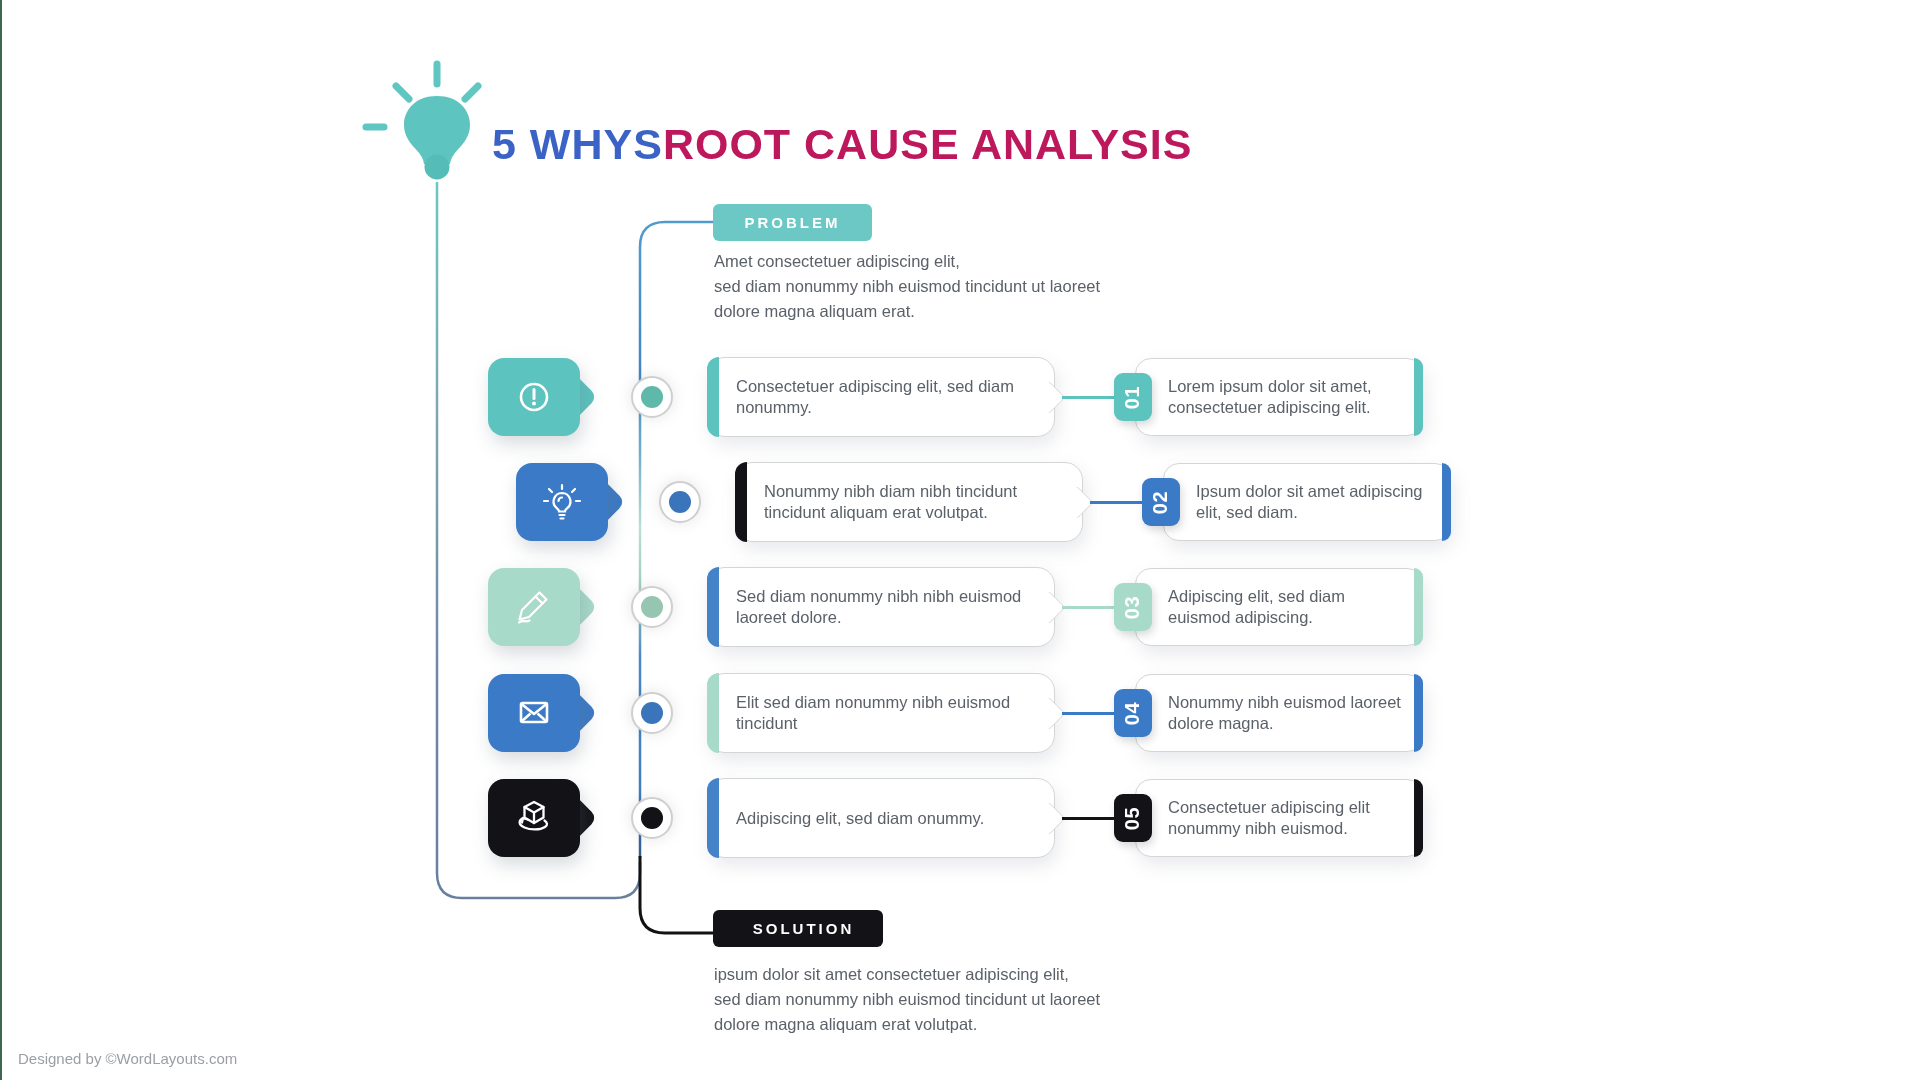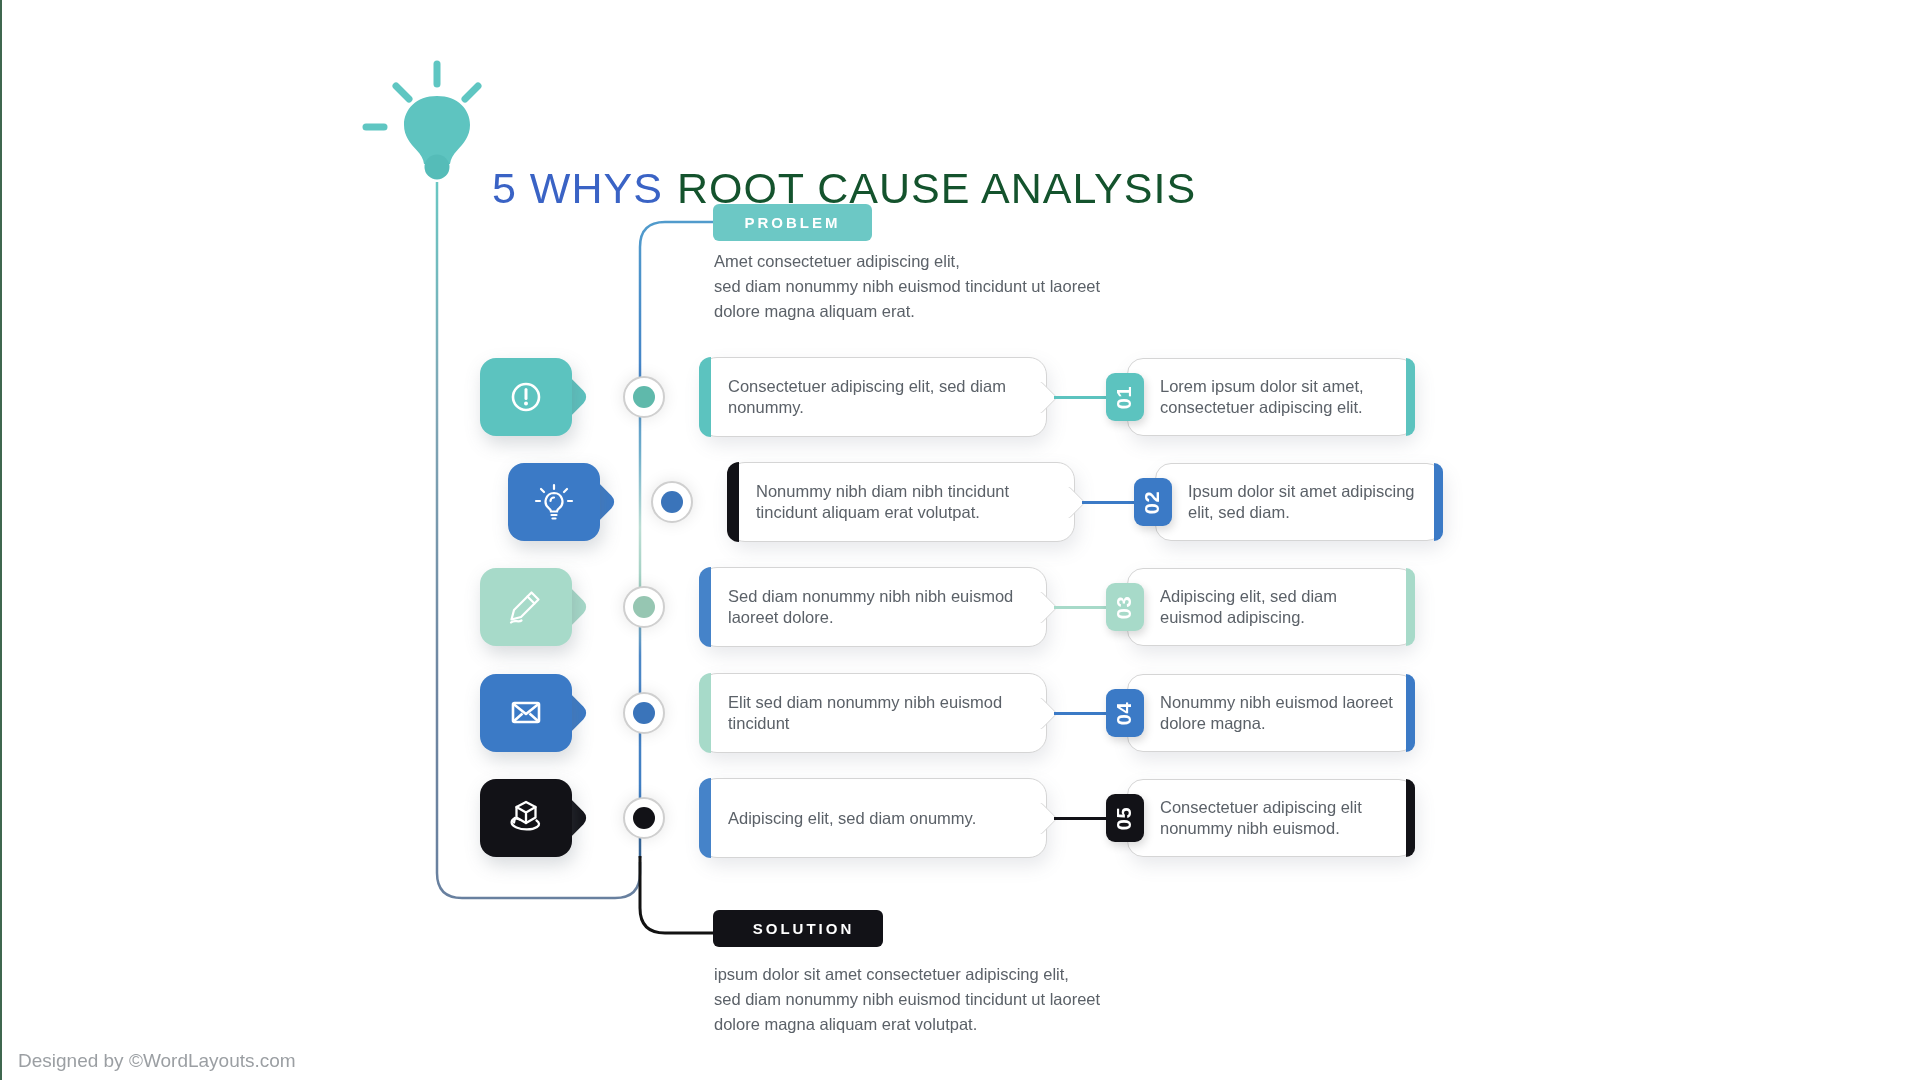--- a/index.html
+++ b/index.html
@@ -3,38 +3,38 @@
 <meta charset="utf-8">
 <style>
   html,body{margin:0;padding:0;background:#fff;}
   .page{position:relative;width:1920px;height:1080px;background:#fff;overflow:hidden;
         font-family:"Liberation Sans",sans-serif;}
   .edge-line{position:absolute;left:0;top:0;bottom:0;width:2px;background:#3F674F;z-index:5;}
 
   svg.wires{position:absolute;left:0;top:0;width:1920px;height:1080px;z-index:1;}
 
   
-  .title{position:absolute;left:492px;top:120px;z-index:2;display:flex;gap:14px;
-         font-size:43px;font-weight:400;letter-spacing:1px;white-space:nowrap;margin-top:44px;}
+  .title{position:absolute;left:492px;top:120px;z-index:2;display:flex;
+         font-size:43px;font-weight:700;letter-spacing:1px;white-space:nowrap;}
   .title .t1{color:#3A63C5;}
   .title .t2{color:#74C8C6;}
 
   
   .stage-label{position:absolute;width:159px;height:37px;border-radius:6px;z-index:2;
          display:flex;align-items:center;justify-content:center;color:#fff;
          font-size:15px;font-weight:700;letter-spacing:3px;}
   .problem-label{left:713px;top:204px;}
   .solution-label{left:713px;top:910px;}
   .stage-text{position:absolute;margin:0;z-index:2;color:#5B6168;font-size:16.5px;
          line-height:25px;white-space:pre-line;}
   .problem-text{left:714px;top:249px;}
   .solution-text{left:714px;top:962px;}
 
   
-  .row{position:absolute;left:4px;width:1744px;height:80px;z-index:2;}
+  .row{position:absolute;left:12px;width:1744px;height:80px;z-index:2;}
   .row-1{top:357px;} .row-2{top:462px;margin-left:28px;} .row-3{top:567px;} .row-4{top:673px;} .row-5{top:778px;}
 
   .icon-box{position:absolute;left:476px;top:1px;width:92px;height:78px;border-radius:16px;
          background:var(--icon-box);box-shadow:3px 8px 18px rgba(100,110,125,.25);
          display:flex;align-items:center;justify-content:center;}
   .icon-box::after{content:"";position:absolute;top:50%;right:-10px;width:38px;height:38px;
          margin-top:-19px;background:var(--icon-box);border-radius:9px;transform:rotate(45deg);z-index:-1;}
   .icon-box svg{position:relative;z-index:1;}
 
   .node{position:absolute;left:619px;top:19px;width:42px;height:42px;border-radius:50%;
@@ -61,21 +61,21 @@
          z-index:3;box-shadow:2px 4px 9px rgba(0,0,0,.15);}
   .badge span{transform:rotate(-90deg);color:#fff;font-weight:700;font-size:20px;letter-spacing:.5px;}
 
   .answer-box{position:absolute;left:1123px;top:1px;width:288px;height:78px;background:#fff;
          border:1.5px solid #D5D5D5;border-radius:16px;box-sizing:border-box;
          box-shadow:3px 8px 18px rgba(100,110,125,.15);}
   .answer-box .accent{position:absolute;right:-1px;top:-1px;bottom:-1px;width:9px;
          background:var(--right-accent);border-radius:0 16px 16px 0;}
   .answer-box p{left:32px;right:14px;}
 
-  .credit{position:absolute;left:18px;top:1050px;z-index:2;color:#9B9FA3;font-size:19px;}
+  .credit{position:absolute;left:18px;top:1050px;z-index:2;color:#9B9FA3;font-size:15px;}
 </style>
 </head>
 <body>
 
 <div class="page">
   <div class="edge-line" style="background: rgb(63, 103, 79);"></div>
 
   <svg class="wires">
     <defs>
       <linearGradient id="gStem" gradientUnits="userSpaceOnUse" x1="0" y1="182" x2="0" y2="900">
@@ -110,21 +110,21 @@
         <path d="M366,127 H384"></path>
       </g>
       <path d="M437,96 c-21,0 -33,13.5 -33,29 c0,11 6.5,18.5 12.5,25 c4.5,5 7,9 7.5,14 l26,0
                c0.5,-5 3,-9 7.5,-14 c6,-6.5 12.5,-14 12.5,-25 c0,-15.5 -12,-29 -33,-29 z" fill="#5EC4C0"></path>
       <circle cx="437" cy="167" r="12.5" fill="#55BCB8"></circle>
     </g>
   </svg>
 
   <div class="title">
     <span class="t1" style="color: rgb(58, 99, 197);">5 WHYS</span>
-    <span class="t2" style="color: #14532d;">ROOT CAUSE ANALYSIS</span>
+    <span class="t2" style="color: #be185d;">ROOT CAUSE ANALYSIS</span>
   </div>
 
   <div class="stage-label problem-label" style="background: rgb(108, 200, 197);">PROBLEM</div>
   <p class="stage-text problem-text">Amet consectetuer adipiscing elit,
 sed diam nonummy nibh euismod tincidunt ut laoreet
 dolore magna aliquam erat.</p>
 
   <div class="row row-1" style="--icon-box: #5CC3BF; --left-accent: #5CC3BF; --node-dot: #5FB9AB; --connector: #5CC3BF; --badge: #5CC3BF; --right-accent: #5CC3BF;">
     <div class="icon-box">
       <svg width="48" height="44" viewBox="0 0 48 44">

